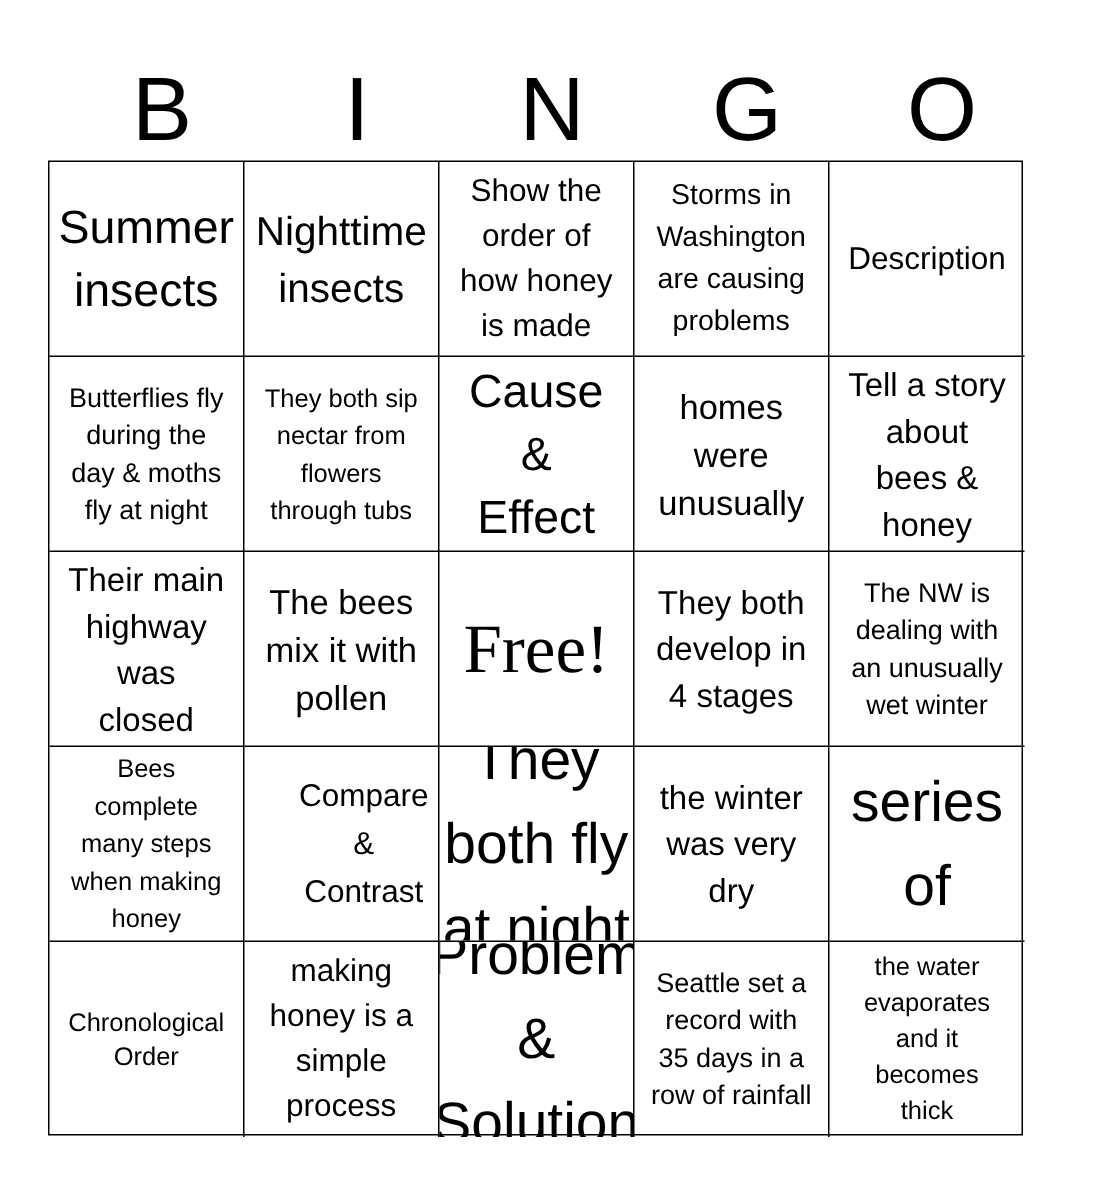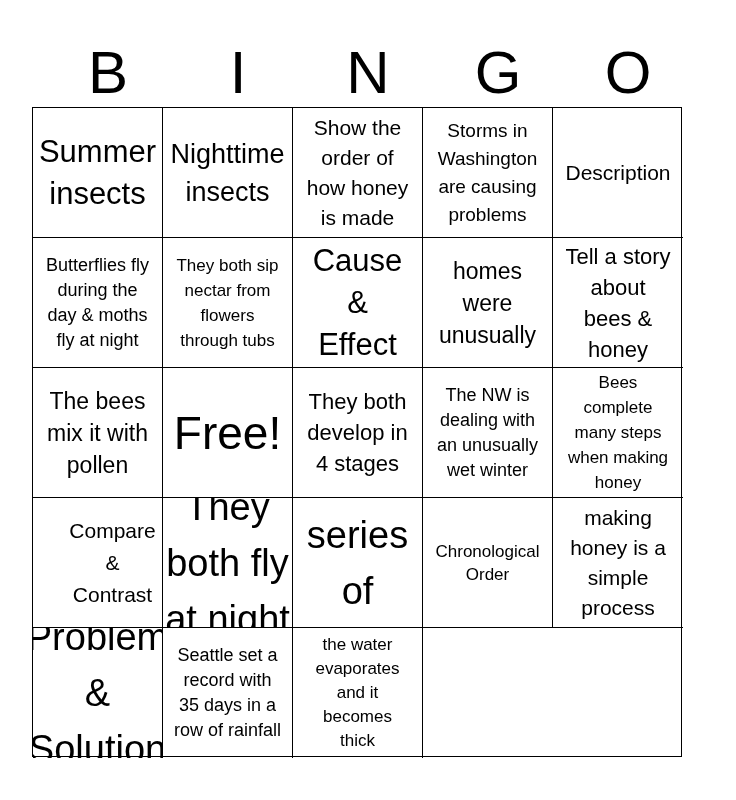--- a/index.html
+++ b/index.html
@@ -21,21 +21,21 @@
     .s17 { font-size: 17px; line-height: 25px; }
     .s18 { font-size: 18px; line-height: 25px; }
     .s19 { font-size: 19px; line-height: 28px; }
     .s21 { font-size: 21px; line-height: 30px; }
     .s22 { font-size: 22px; line-height: 31px; }
     .s23 { font-size: 23px; line-height: 32px; }
     .s26 { font-size: 21px; line-height: 32px; margin-left: 30px; }
     .s27 { font-size: 27px; line-height: 38px; }
     .s28 { font-size: 38px; line-height: 56px; }
     .s30 { font-size: 31px; line-height: 42px; }
-    .s44 { font-size: 46px; line-height: 52px; }
+    .s44 { font-size: 46px; line-height: 52px; font-family: Liberation Serif, serif; }
   </style>
 </head>
 <body>
 
 <div class="header">
   <div class="letter">B</div>
   <div class="letter">I</div>
   <div class="letter">N</div>
   <div class="letter">G</div>
   <div class="letter">O</div>
@@ -90,20 +90,26 @@
 unusually</span>
     </div>
   <div class="cell">
       <span class="s22">Tell a story
 about
 bees &amp;
 honey</span>
     </div>
 
   <div class="cell">
+      <span class="s22">Their main
+highway
+was
+closed</span>
+    </div>
+  <div class="cell">
       <span class="s23">The bees
 mix it with
 pollen</span>
     </div>
   <div class="cell">
       <span class="s44">Free!</span>
     </div>
   <div class="cell">
       <span class="s22">They both
 develop in
@@ -125,20 +131,25 @@
     </div>
   <div class="cell">
       <span class="s26">Compare
 &amp;
 Contrast</span>
     </div>
   <div class="cell">
       <span class="s28">They
 both fly
 at night</span>
+    </div>
+  <div class="cell">
+      <span class="s22">the winter
+was very
+dry</span>
     </div>
   <div class="cell">
       <span class="s28">A series
 of
 storms</span>
     </div>
 
   <div class="cell">
       <span class="s17" style="line-height:23px">Chronological
 Order</span>

